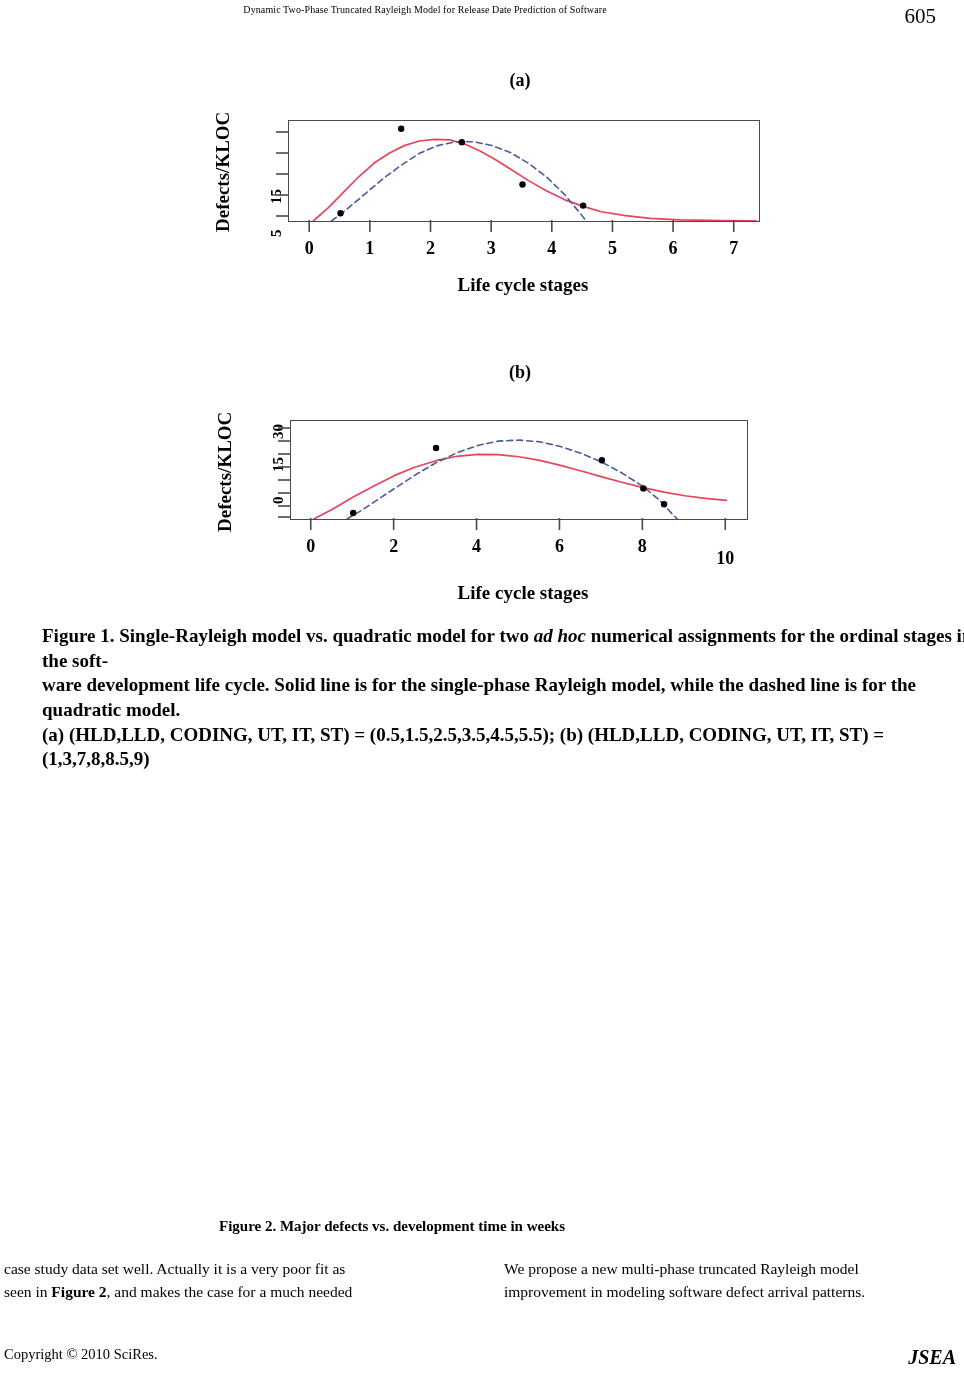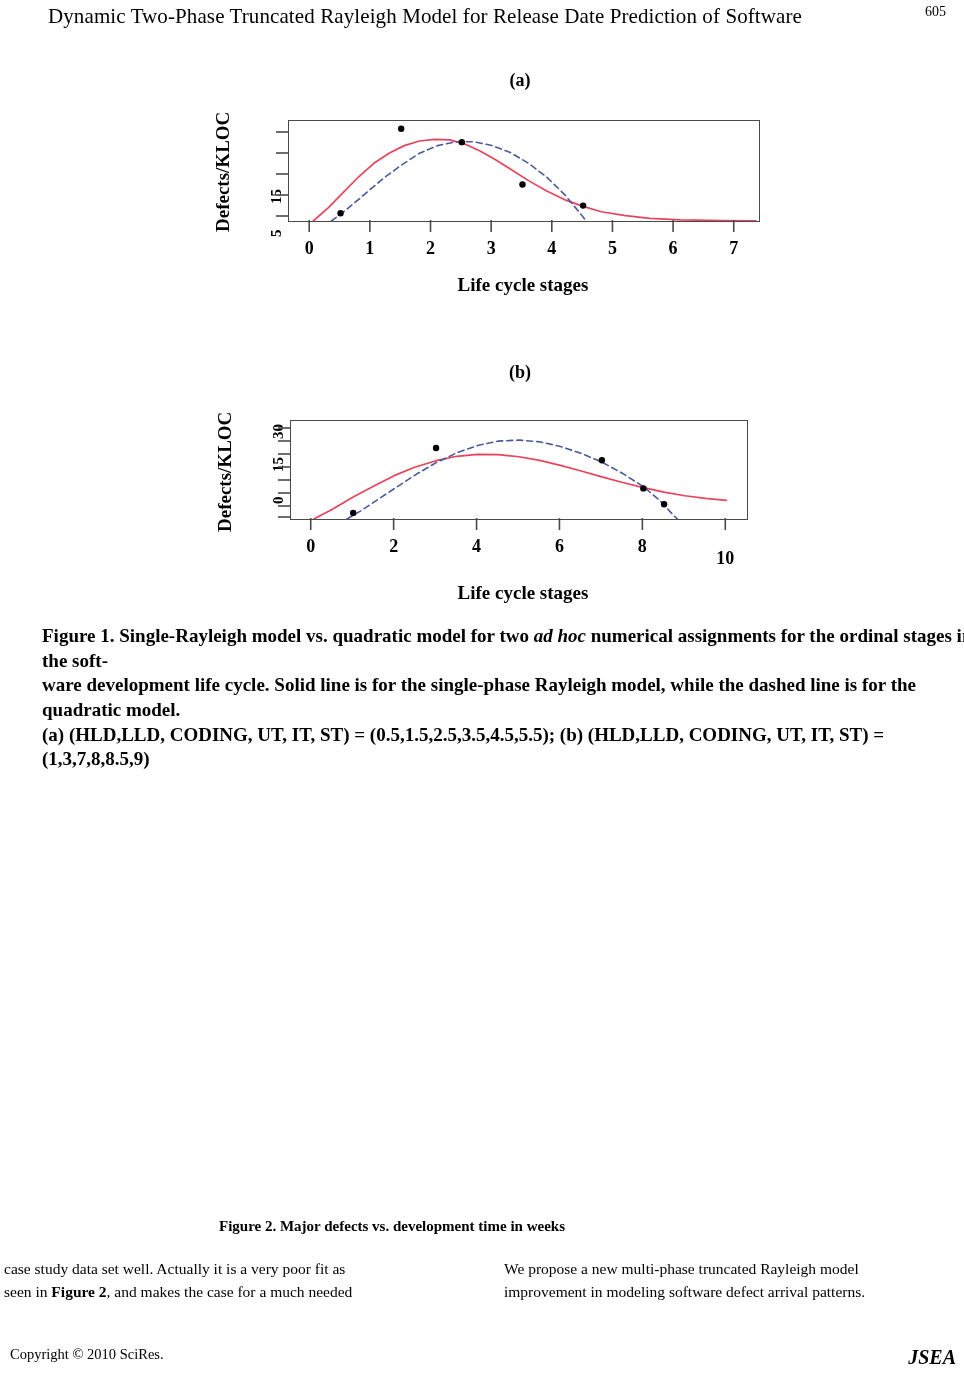--- a/index.html
+++ b/index.html
@@ -9,24 +9,24 @@
     position:relative;overflow:hidden;
   }
   .page{position:relative;width:964px;height:1388px;}
 
   
   .runhead{
     position:absolute;left:0;top:4px;width:964px;height:26px;
   }
   .runhead .rh-title{
     position:absolute;left:0;top:0;width:850px;text-align:center;
-    font-size:21px;letter-spacing:.1px;
+    font-size:10px;letter-spacing:.1px;
   }
   .runhead .rh-page{
-    position:absolute;right:18px;top:0;font-size:14px;
+    position:absolute;right:28px;top:0;font-size:21px;
   }
 
   
   .fig1{position:absolute;left:0;top:52px;width:964px;height:565px;}
 
   .panel-letter{
     position:absolute;text-align:center;font-size:18px;font-weight:700;
     width:120px;
   }
 
@@ -67,21 +67,21 @@
   }
 
   
   .col{position:absolute;top:1258px;font-size:15.5px;line-height:1.48;}
   .col.left{left:4px;width:455px;}
   .col.right{left:504px;width:458px;}
   .col b{font-weight:700;}
 
   
   .footer{position:absolute;left:0;top:1346px;width:964px;height:30px;}
-  .footer .fl{position:absolute;left:10px;top:0;font-size:14.5px;}
+  .footer .fl{position:absolute;left:4px;top:0;font-size:14.5px;}
   .footer .fr{position:absolute;right:8px;top:0;font-size:20px;
     font-weight:700;font-style:italic;}
 </style>
 </head>
 <body>
 
 <div class="page">
 
   <div class="runhead">
     <div class="rh-title">Dynamic Two-Phase Truncated Rayleigh Model for Release Date Prediction of Software</div>

